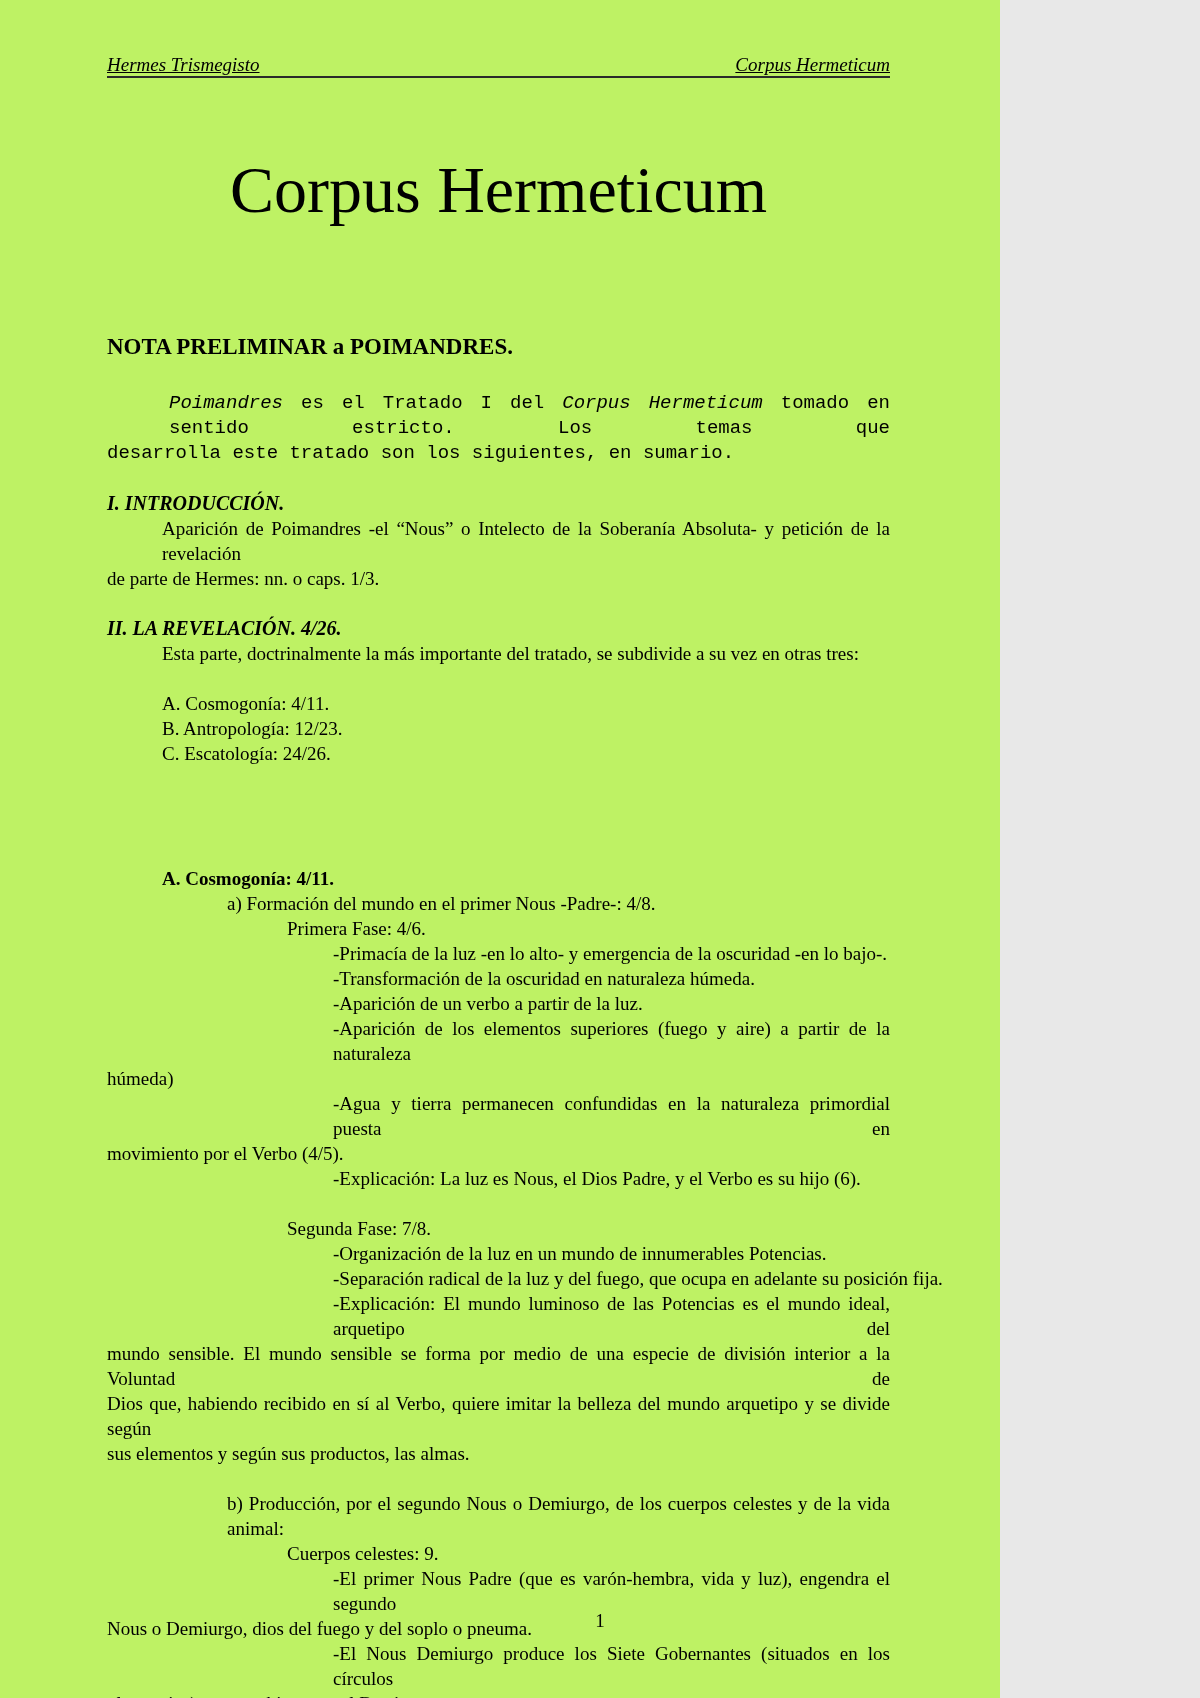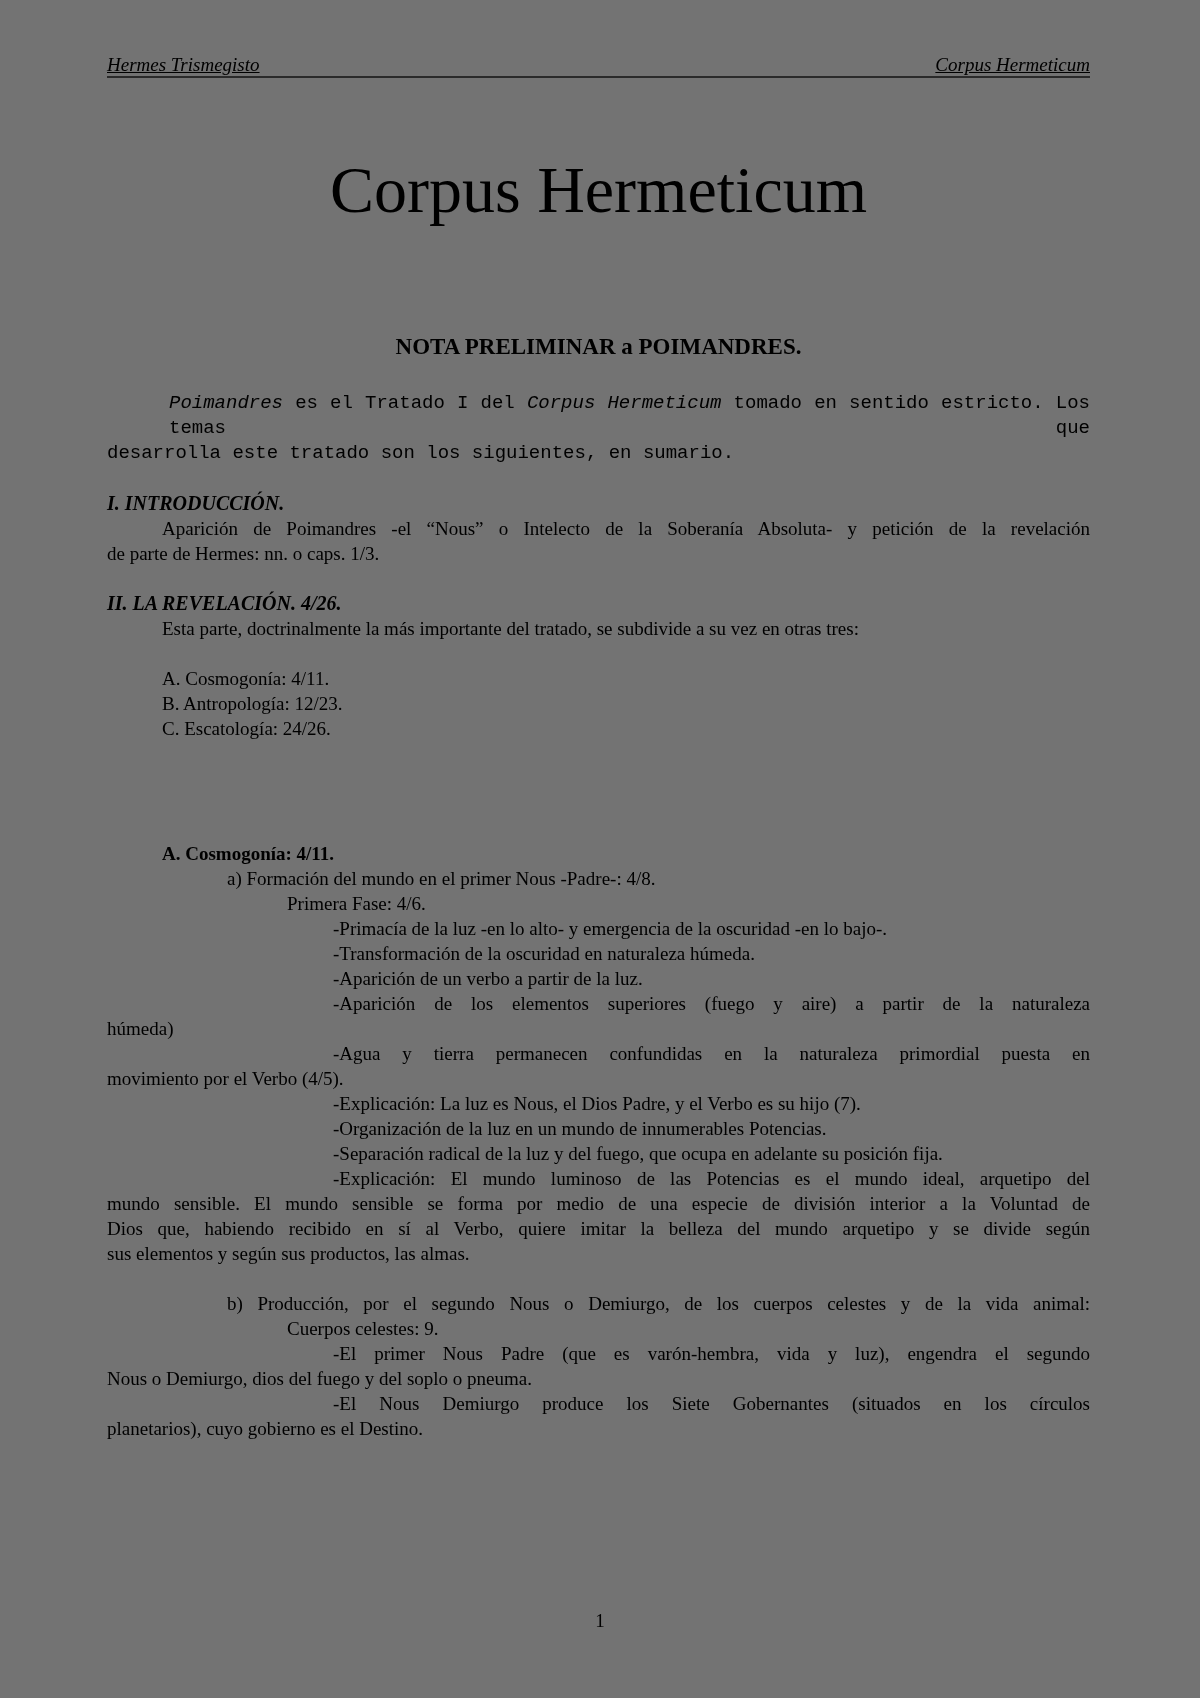--- a/index.html
+++ b/index.html
@@ -1,19 +1,19 @@
 <!DOCTYPE html>
 <html><head>
 <meta charset="utf-8">
 <style>
   html,body{margin:0;padding:0;background:#e8e8e8;}
   .page{
     position:relative;
-    width:1200px;height:1698px;
-    background:#737373;
+    width:1000px;height:1698px;
+    background:#bef264;
     color:#000;
     font-family:"Liberation Serif","DejaVu Serif",serif;
     overflow:hidden;
     box-sizing:border-box;
     padding:54px 110px 0 107px;
   }
   
   .hdr{
     display:flex;justify-content:space-between;align-items:flex-end;
     font-style:italic;font-size:19px;line-height:21px;
@@ -25,21 +25,21 @@
     margin-top:76px;
     text-align:center;
     font-size:66px;line-height:72px;
     font-weight:normal;
     letter-spacing:0px;
     white-space:nowrap;
   }
   
   .nota{
     margin-top:106px;
-    text-align:center;
+    text-align:left;
     font-weight:bold;
     font-size:23px;line-height:30px;
     white-space:nowrap;
   }
   
   .intro{margin-top:29px;font-family:Liberation Mono, monospace;}
   .line{
     font-size:19px;line-height:25px;min-height:25px;
     white-space:nowrap;
   }
@@ -96,21 +96,22 @@
       <div class="line ind1 st-b" style="margin-top: 100px;">A. Cosmogonía: 4/11.</div>
       <div class="line ind2">a) Formación del mundo en el primer Nous -Padre-: 4/8.</div>
       <div class="line ind3">Primera Fase: 4/6.</div>
       <div class="line ind4">-Primacía de la luz -en lo alto- y emergencia de la oscuridad -en lo bajo-.</div>
       <div class="line ind4">-Transformación de la oscuridad en naturaleza húmeda.</div>
       <div class="line ind4">-Aparición de un verbo a partir de la luz.</div>
       <div class="line ind4 just">-Aparición de los elementos superiores (fuego y aire) a partir de la naturaleza</div>
       <div class="line ind0">húmeda)</div>
       <div class="line ind4 just">-Agua y tierra permanecen confundidas en la naturaleza primordial puesta en</div>
       <div class="line ind0">movimiento por el Verbo (4/5).</div>
-      <div class="line ind4">-Explicación: La luz es Nous, el Dios Padre, y el Verbo es su hijo (7).</div>
+      <div class="line ind4">-Explicación: La luz es Nous, el Dios Padre, y el Verbo es su hijo (6).</div>
+      <div class="line ind3" style="margin-top: 25px;">Segunda Fase: 7/8.</div>
       <div class="line ind4">-Organización de la luz en un mundo de innumerables Potencias.</div>
       <div class="line ind4">-Separación radical de la luz y del fuego, que ocupa en adelante su posición fija.</div>
       <div class="line ind4 just">-Explicación: El mundo luminoso de las Potencias es el mundo ideal, arquetipo del</div>
       <div class="line ind0 just">mundo sensible. El mundo sensible se forma por medio de una especie de división interior a la Voluntad de</div>
       <div class="line ind0 just">Dios que, habiendo recibido en sí al Verbo, quiere imitar la belleza del mundo arquetipo y se divide según</div>
       <div class="line ind0">sus elementos y según sus productos, las almas.</div>
       <div class="line ind2 just" style="margin-top: 25px;">b) Producción, por el segundo Nous o Demiurgo, de los cuerpos celestes y de la vida animal:</div>
       <div class="line ind3">Cuerpos celestes: 9.</div>
       <div class="line ind4 just">-El primer Nous Padre (que es varón-hembra, vida y luz), engendra el segundo</div>
       <div class="line ind0">Nous o Demiurgo, dios del fuego y del soplo o pneuma.</div>

